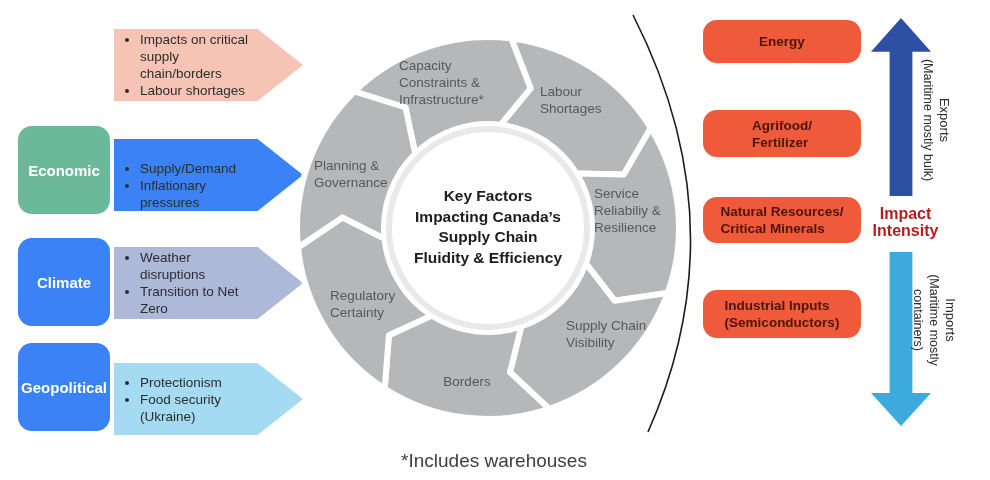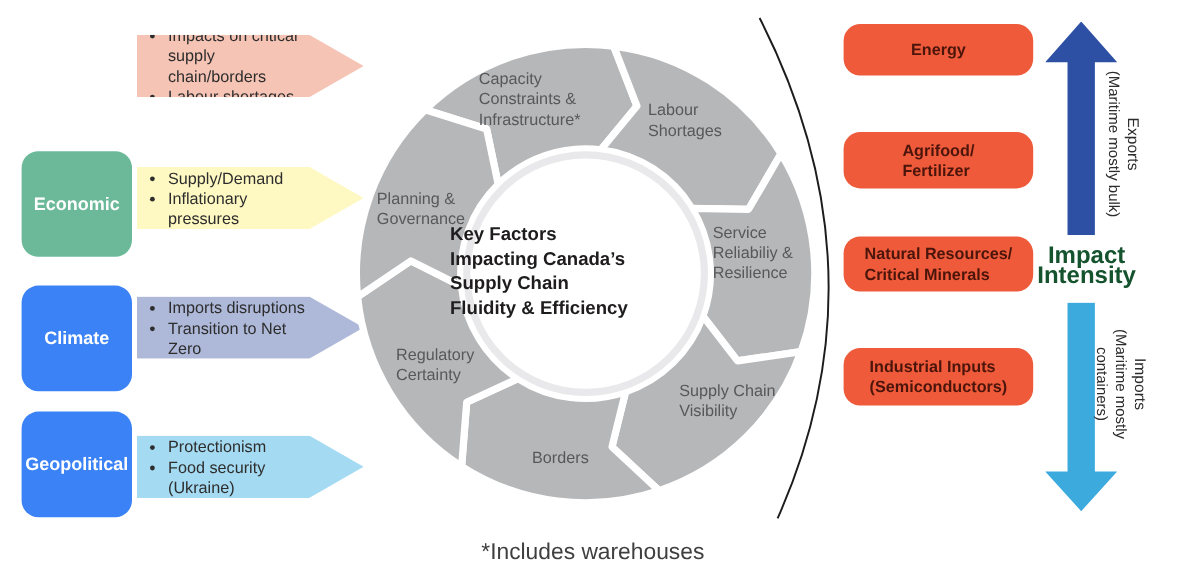--- a/index.html
+++ b/index.html
@@ -7,43 +7,43 @@
     position:relative;width:990px;height:480px;background:#fff;overflow:hidden;
     font-family:"Liberation Sans","DejaVu Sans",sans-serif;
   }
   
   .factor-box{
     position:absolute;left:18px;width:92px;height:88px;border-radius:14px;
     display:flex;align-items:center;justify-content:center;
     color:#fff;font-weight:bold;font-size:15px;text-align:center;
   }
   .factor-arrow{
-    position:absolute;left:114px;width:189px;height:52px;
+    position:absolute;left:114px;width:189px;height:72px;
     clip-path:polygon(0 0,76% 0,100% 50%,76% 100%,0 100%);
     display:flex;align-items:center;
   }
   .factor-arrow ul{
     margin:0;padding:0 46px 0 26px;list-style:disc;
     font-size:13.5px;line-height:17px;color:#2d2d2d;
   }
   .factor-arrow li{margin:0;}
   .bg-pandemic{background:#e8523a;}
   .bg-economic{background:#6bb999;align-items:center;}
   .bg-climate{background:#3b82f6;}
   .bg-geopolitical{background:#3b82f6;}
   .abg-pandemic{background:#f6c4b4;}
-  .abg-economic{background:#fef9c3;}
+  .abg-economic{background:#3b82f6;align-items:flex-end;}
   .abg-climate{background:#aeb8d8;}
   .abg-geopolitical{background:#a5dbf2;}
   
   svg.wheel{position:absolute;left:0;top:0;}
   .seg{fill:#b6b7b9;stroke:#fff;stroke-width:6;stroke-linejoin:round;}
   .seg-label{fill:#57585a;font-size:13.5px;font-family:"Liberation Sans","DejaVu Sans",sans-serif;}
   .center-title{
-    position:absolute;left:375px;top:186px;width:226px;
+    position:absolute;left:375px;top:186px;width:226px;text-align:center;
     white-space:pre-line;font-weight:bold;font-size:15.5px;line-height:20.5px;color:#1e1c1d;
   }
   
   .commodity-box{
     position:absolute;left:703px;width:158px;border-radius:14px;background:#ee5a3a;
     display:flex;align-items:center;justify-content:center;text-align:left;
     color:#4c150b;font-weight:bold;font-size:13.5px;line-height:17px;white-space:pre-line;
   }
   .arrow-up{
     position:absolute;left:871px;top:18px;width:60px;height:178px;background:#2d50a4;
@@ -55,21 +55,21 @@
   }
   .vflow{
     position:absolute;text-align:center;color:#2c2c2c;transform:rotate(90deg);
     font-size:12.5px;line-height:16px;
   }
   .vflow .flow-title{font-size:13px;}
   .vflow-exports{left:851px;top:104px;width:170px;height:32px;}
   .vflow-imports{left:859px;top:296px;width:150px;height:48px;}
   .impact-label{
     position:absolute;left:858px;top:205px;width:95px;text-align:center;
-    font-weight:bold;font-size:20px;line-height:17px;color:#14532d;white-space:pre-line;
+    font-weight:bold;font-size:16px;line-height:17px;color:#b91c1c;white-space:pre-line;
   }
   .footnote{
     position:absolute;left:384px;top:450px;width:220px;text-align:center;
     font-size:19px;color:#3f3f3f;
   }
 </style>
 </head>
 <body>
 
 <div class="canvas">
@@ -89,21 +89,21 @@
       <li>Supply/Demand</li>
       <li>Inflationary pressures</li>
     </ul>
   </div>
 
   <div class="factor-box bg-climate" style="top:238px">
     <span>Climate</span>
   </div>
   <div class="factor-arrow abg-climate" style="top:247px">
     <ul>
-      <li>Imports disruptions</li>
+      <li>Weather disruptions</li>
       <li>Transition to Net Zero</li>
     </ul>
   </div>
 
   <div class="factor-box bg-geopolitical" style="top:343px">
     <span>Geopolitical</span>
   </div>
   <div class="factor-arrow abg-geopolitical" style="top:363px">
     <ul>
       <li>Protectionism</li>

